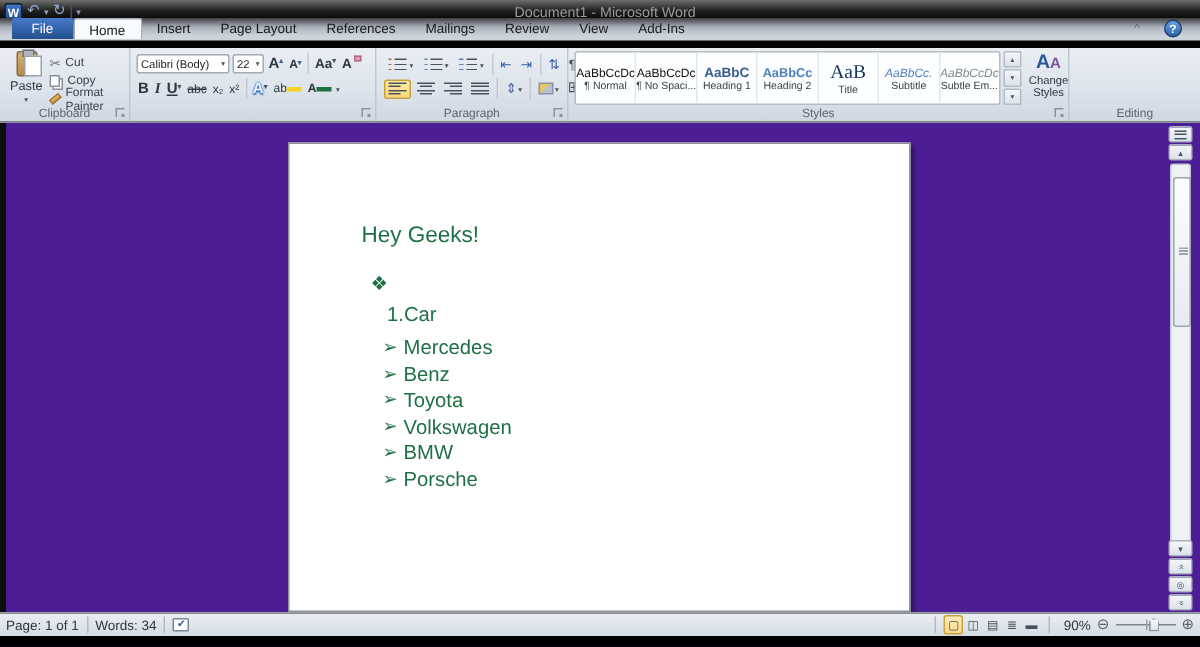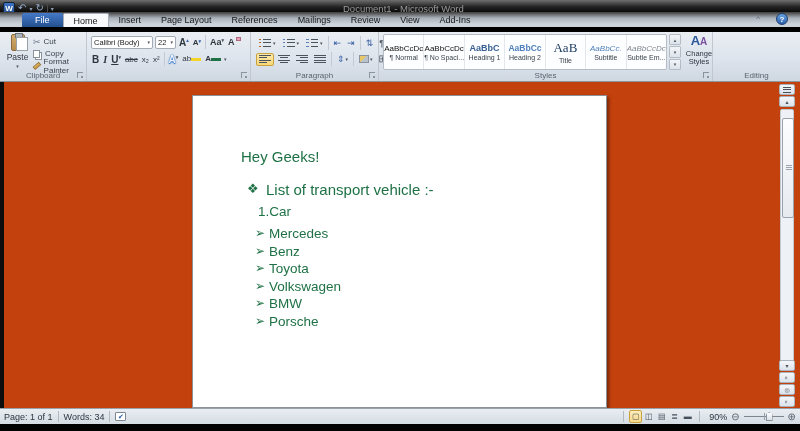--- a/index.html
+++ b/index.html
@@ -14,21 +14,21 @@
     border:1px solid #123; border-radius:2px; color:#fff; font-size:8px; font-weight:bold;
     display:flex; align-items:center; justify-content:center; }
   .qat-ic { color:#93a9c9; font-size:10px; line-height:12px; }
   .qat-caret { color:#8fa0b8; font-size:6px; }
   .qat-sep { width:1px; height:9px; background:#4a4a4a; }
   .win-title { position:absolute; left:343px; top:3px; color:#9a9a9a; font-size:9.5px; }
 
   
   .tabrow { position:absolute; left:0; top:12px; width:800px; height:15px;
     background:linear-gradient(#3d3d3d, #aab1ba 40%, #ccd3db 80%, #ccd3db);
-    display:flex; align-items:center; padding-left:22px; }
+    display:flex; align-items:flex-start; padding-left:8px; }
   .tab-file { background:linear-gradient(#4579c8, #24508f); color:#fff; font-size:9px;
     padding:2px 13px 1px; border-radius:2px 2px 0 0; height:14px; }
   .tab { font-size:9px; color:#15181c; padding:2px 10px 1px; height:14px; }
   .tab.selected { background:#f7f9fb; border:1px solid #a6aeb8; border-bottom:none;
     border-radius:2px 2px 0 0; }
   .collapse-caret { position:absolute; right:40px; top:2px; color:#5c6a7a; font-size:8px; }
   .help-btn { position:absolute; right:12px; top:1px; width:12px; height:12px; border-radius:50%;
     background:linear-gradient(#69a3e0,#2d62ae); border:1px solid #1c3e70; color:#fff;
     font-size:8px; font-weight:bold; display:flex; align-items:center; justify-content:center; }
 
@@ -130,21 +130,21 @@
 
   
   .g-edit { left:713px; width:87px; border-right:none; }
   .edit-rows { position:absolute; left:6px; top:3px; display:flex; flex-direction:column; gap:1px; }
   .bino { width:5px; height:5px; border-radius:50%; background:#b99331; box-shadow:4px 0 0 #b99331;
     margin-right:5px; }
   .ic-replace { color:#2e7bb5; font-size:9px; }
   .ic-select { color:#4a525c; font-size:8px; }
 
   
-  .docarea { position:absolute; left:0; top:82px; width:800px; height:326px; background:#c2410c; }
+  .docarea { position:absolute; left:0; top:82px; width:800px; height:326px; background:#4c1d95; }
   .edge-left { position:absolute; left:0; top:82px; width:4px; height:342px; background:#0d0d0d; }
   .page { position:absolute; left:192px; top:13px; width:415px; height:313px; background:#fff;
     border:1px solid #8d9299; box-shadow:2px 2px 3px rgba(0,0,0,0.4); }
   .content { padding:52px 20px 0 48px; color:#1e7145; }
   .content .p1 { font-size:15px; margin-bottom:16px; }
   .content .p2 { font-size:15px; margin-bottom:14px; }
   .hline { font-size:15px; margin-left:6px; margin-bottom:6px; display:flex; }
   .hline .db { width:19px; font-size:13px; }
   .numline { font-size:13.5px; margin-left:17px; margin-bottom:6px; }
   .li { font-size:13.5px; margin-left:14px; line-height:17.5px; display:flex; align-items:center; }
@@ -418,21 +418,20 @@
     <div class="g-label">Editing</div>
   </div>
 </div>
 
 <div class="docarea">
   <div class="page">
     <div class="content">
       <div class="p1">Hey Geeks!</div>
       <div class="hline">
         <span class="db">❖</span>
-        <span>List of transport vehicle :-</span>
       </div>
       <div class="numline">
         <span>1.</span><span>Car</span>
       </div>
       <div class="li">
         <span class="ab">➢</span>
         <span>Mercedes</span>
       </div>
       <div class="li">
         <span class="ab">➢</span>

